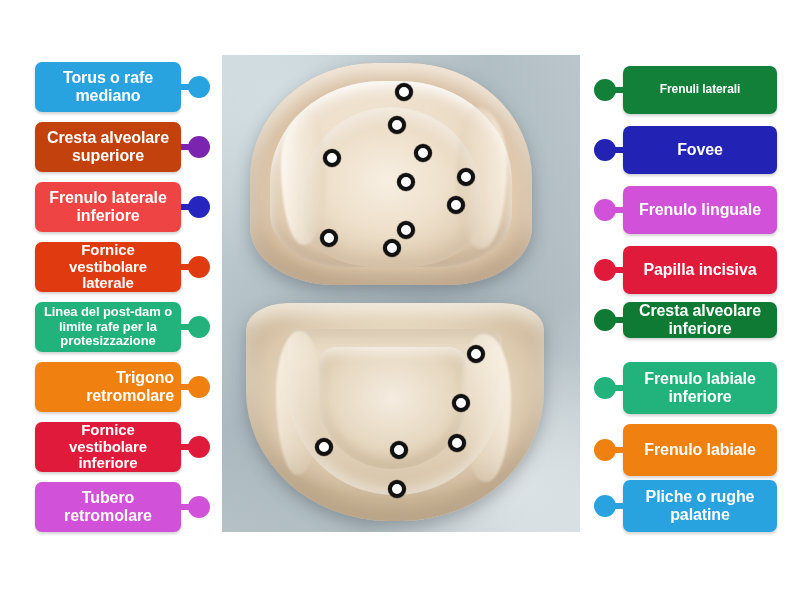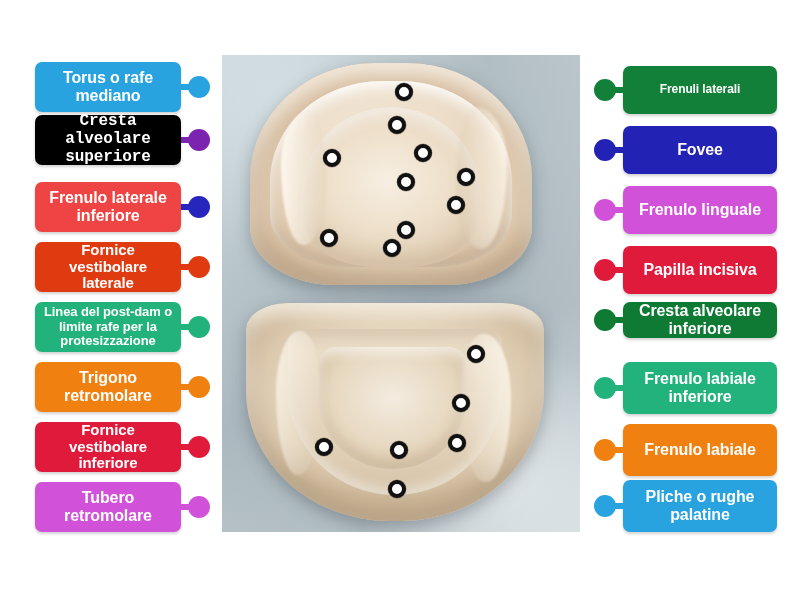--- a/index.html
+++ b/index.html
@@ -268,21 +268,21 @@
       <div class="marker" style="left: 397px; top: 489px;"></div>
     </div>
 
   <div id="labels-left-layer">
       <div class="label left" style="top: 62px; height: 50px; background: rgb(41, 163, 224); font-size: 16px;">
         <span class="lbl-text">Torus o rafe mediano</span>
         <div class="conn" style="background: rgb(41, 163, 224);">
           <div class="conn-dot" style="background: rgb(41, 163, 224);"></div>
         </div>
       </div>
-      <div class="label left" style="top: 115px; height: 50px; background: #000000; font-size: 16px; font-family: Liberation Mono, monospace;">
+      <div class="label left" style="top: 122px; height: 50px; background: #c2410c; font-size: 16px;">
         <span class="lbl-text">Cresta alveolare superiore</span>
         <div class="conn" style="background: rgb(123, 36, 176);">
           <div class="conn-dot" style="background: rgb(123, 36, 176);"></div>
         </div>
       </div>
       <div class="label left" style="top: 182px; height: 50px; background: #ef4444; font-size: 16px;">
         <span class="lbl-text">Frenulo laterale inferiore</span>
         <div class="conn" style="background: rgb(38, 38, 191);">
           <div class="conn-dot" style="background: rgb(38, 38, 191);"></div>
         </div>
@@ -292,21 +292,21 @@
         <div class="conn" style="background: rgb(224, 58, 16);">
           <div class="conn-dot" style="background: rgb(224, 58, 16);"></div>
         </div>
       </div>
       <div class="label left" style="top: 302px; height: 50px; background: rgb(34, 179, 124); font-size: 13px;">
         <span class="lbl-text">Linea del post-dam o limite rafe per la protesizzazione</span>
         <div class="conn" style="background: rgb(34, 179, 124);">
           <div class="conn-dot" style="background: rgb(34, 179, 124);"></div>
         </div>
       </div>
-      <div class="label left" style="top: 362px; height: 50px; background: rgb(240, 128, 16); font-size: 16px;">
+      <div class="label left" style="top: 362px; height: 50px; background: rgb(240, 128, 16); font-size: 16px; text-align: right;">
         <span class="lbl-text">Trigono retromolare</span>
         <div class="conn" style="background: rgb(240, 128, 16);">
           <div class="conn-dot" style="background: rgb(240, 128, 16);"></div>
         </div>
       </div>
       <div class="label left" style="top: 422px; height: 50px; background: rgb(224, 26, 58); font-size: 15px;">
         <span class="lbl-text">Fornice vestibolare inferiore</span>
         <div class="conn" style="background: rgb(224, 26, 58);">
           <div class="conn-dot" style="background: rgb(224, 26, 58);"></div>
         </div>

